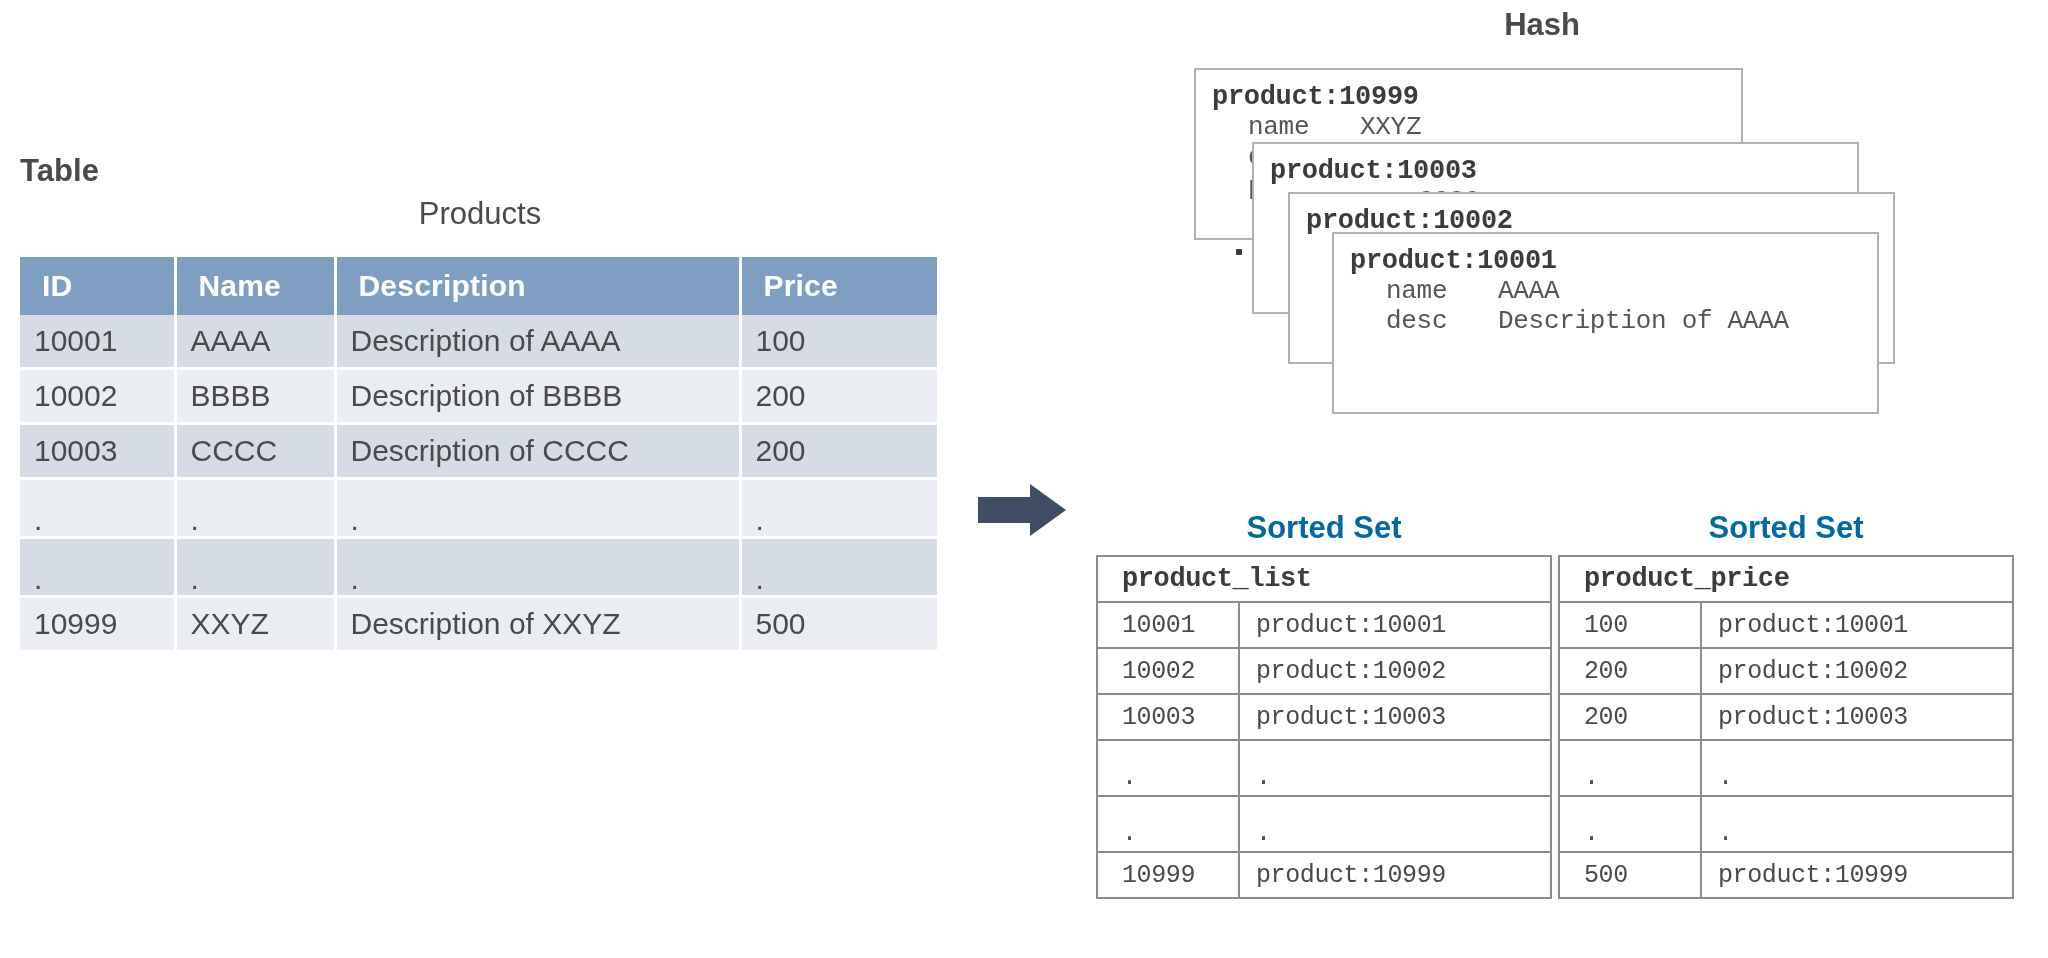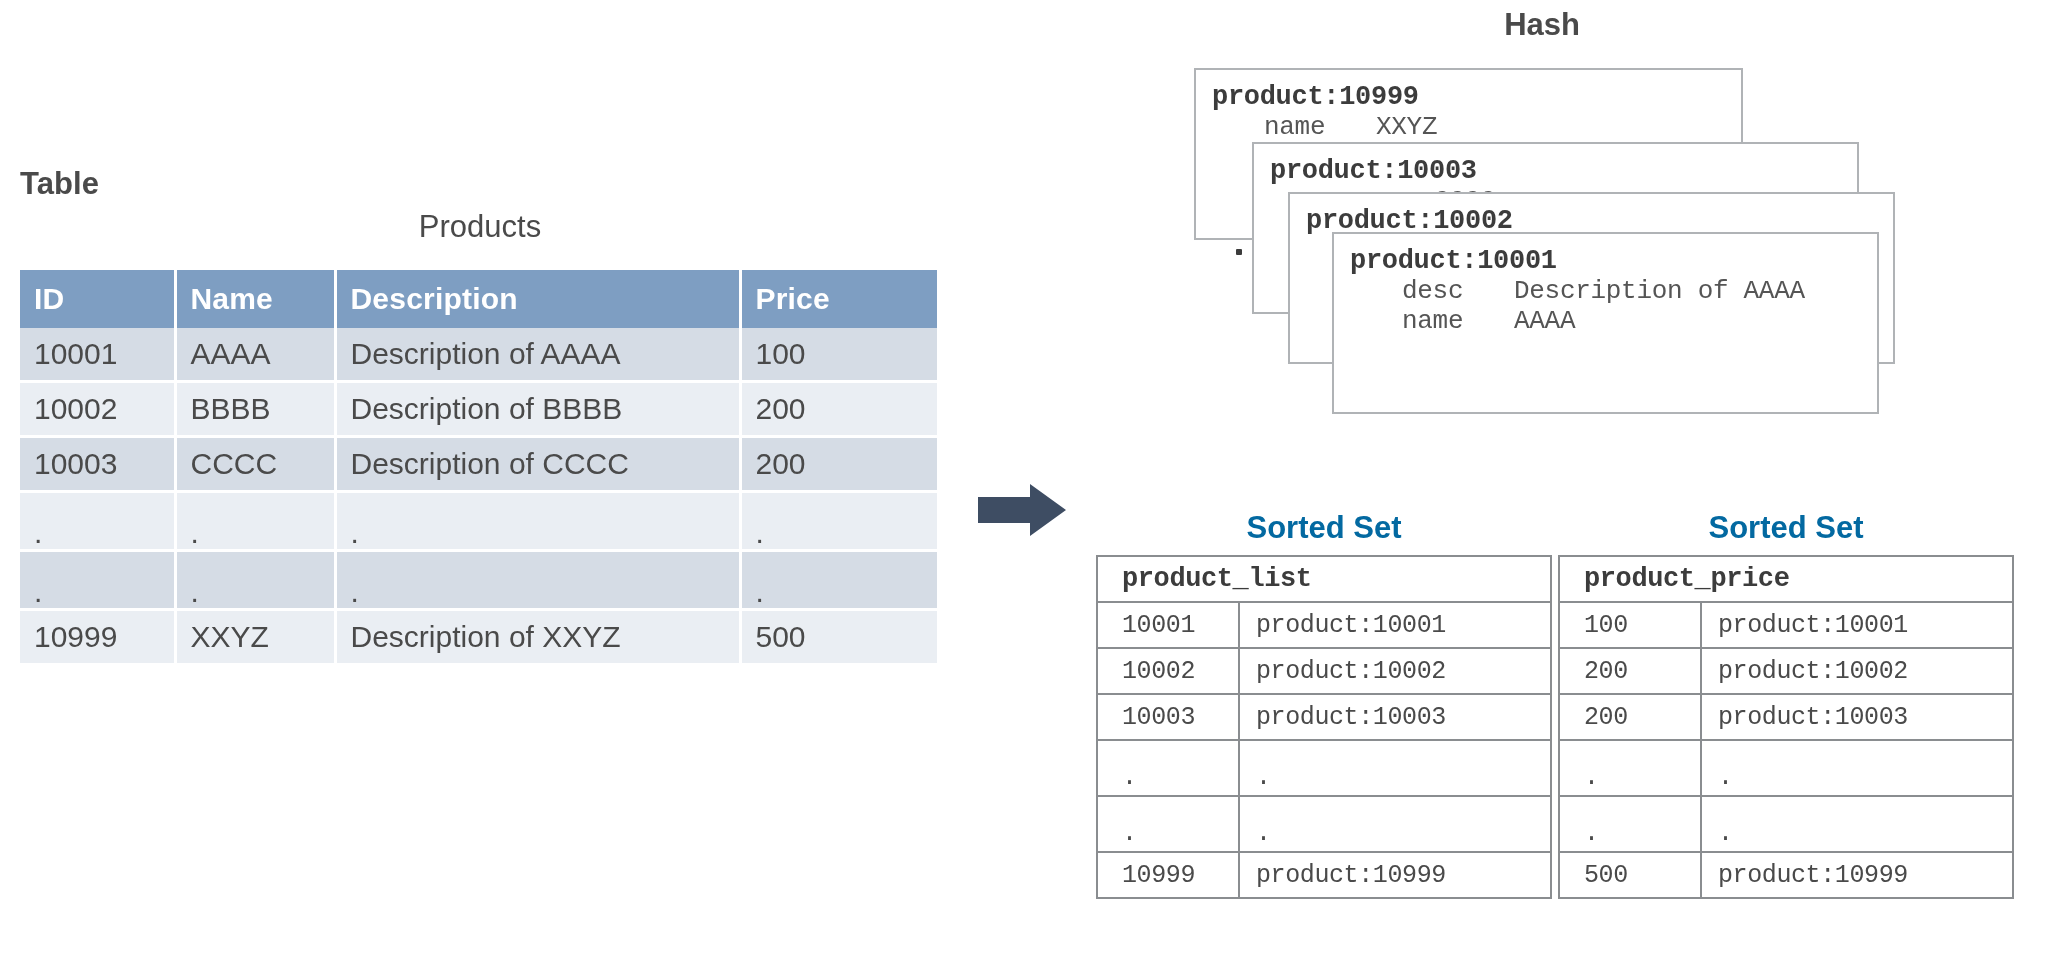--- a/index.html
+++ b/index.html
@@ -13,21 +13,21 @@
     position: relative;
     overflow: hidden;
     font-family: "Liberation Sans", sans-serif;
     -webkit-font-smoothing: antialiased;
   }
 
   
   #table-section {
     position: absolute;
     left: 20px;
-    top: 165px;
+    top: 152px;
     width: 920px;
   }
   .section-title {
     font-size: 31px;
     font-weight: bold;
     color: #4a4a4a;
     line-height: 1.25;
     letter-spacing: .1px;
   }
   .section-subtitle {
@@ -44,21 +44,21 @@
     margin-top: 22px;
     width: 917px;
     table-layout: fixed;
   }
   table.products th {
     background: #7e9ec2;
     color: #ffffff;
     font-size: 30px;
     font-weight: bold;
     text-align: left;
-    padding: 10px 0 10px 14px;
+    padding: 10px 0 10px 22px;
     height: 38px;
     border-right: 3px solid #ffffff;
     vertical-align: middle;
     letter-spacing: .2px;
   }
   table.products th:last-child { border-right: none; }
   table.products td {
     font-size: 30px;
     color: #4a4a4a;
     padding: 9px 0 9px 14px;
@@ -122,21 +122,21 @@
     font-size: 27px;
     font-weight: bold;
     color: #3c3c3c;
     padding: 12px 0 0 16px;
     white-space: nowrap;
     letter-spacing: -.3px;
   }
   .hash-field {
     font-size: 26px;
     color: #555555;
-    padding-left: 68px;
+    padding-left: 52px;
     white-space: nowrap;
     line-height: 1.16;
     letter-spacing: -.3px;
   }
   .hash-field .fk { display: inline-block; width: 112px; }
 
   
   #hash-card-10999 { left: 44px;  top: 68px;  width: 549px; height: 172px; z-index: 1; }
   #hash-card-10003 { left: 102px; top: 142px; width: 607px; height: 172px; z-index: 2; }
   #hash-card-10002 { left: 138px; top: 192px; width: 607px; height: 172px; z-index: 3; }
@@ -297,22 +297,22 @@
 
   <div class="hash-card" id="hash-card-10002">
     <div class="hash-key">product:10002</div>
     <div class="hash-field"><span class="fk">name</span><span>BBBB</span></div>
     <div class="hash-field"><span class="fk">desc</span><span>Description of BBBB</span></div>
     <div class="hash-field"><span class="fk">price</span><span>200</span></div>
   </div>
 
   <div class="hash-card" id="hash-card-10001">
     <div class="hash-key">product:10001</div>
+    <div class="hash-field"><span class="fk">name</span><span>AAAA</span></div>
     <div class="hash-field"><span class="fk">desc</span><span>Description of AAAA</span></div>
-    <div class="hash-field"><span class="fk">name</span><span>AAAA</span></div>
   </div>
 </div>
 
 <div id="sortedsets">
 
   <div class="ss-block" id="ss-block-0">
     <div class="ss-title">Sorted Set</div>
     <table class="ss">
       <colgroup>
           <col style="width:142px">

